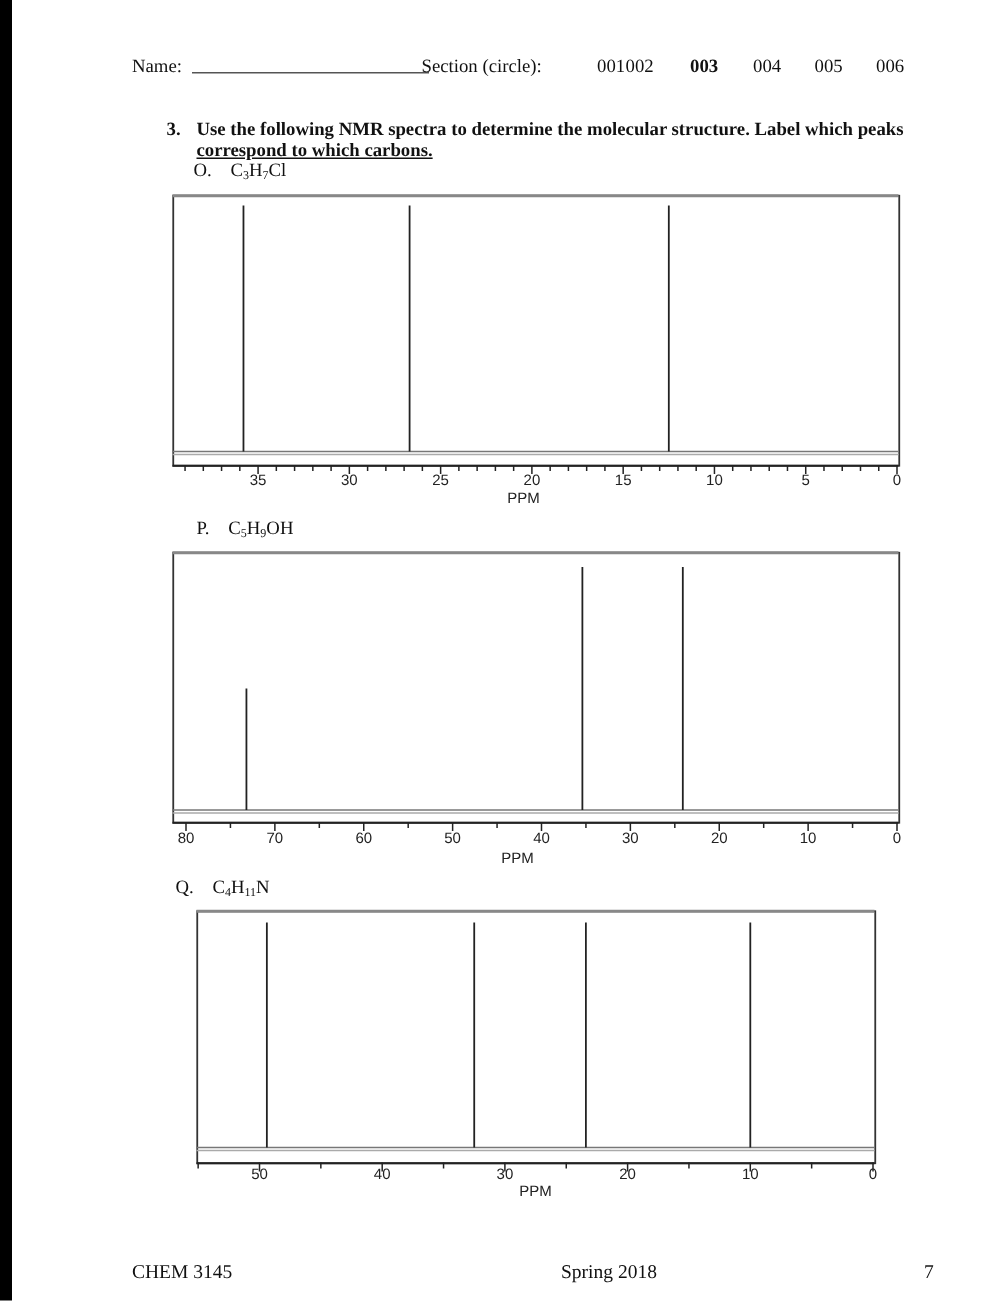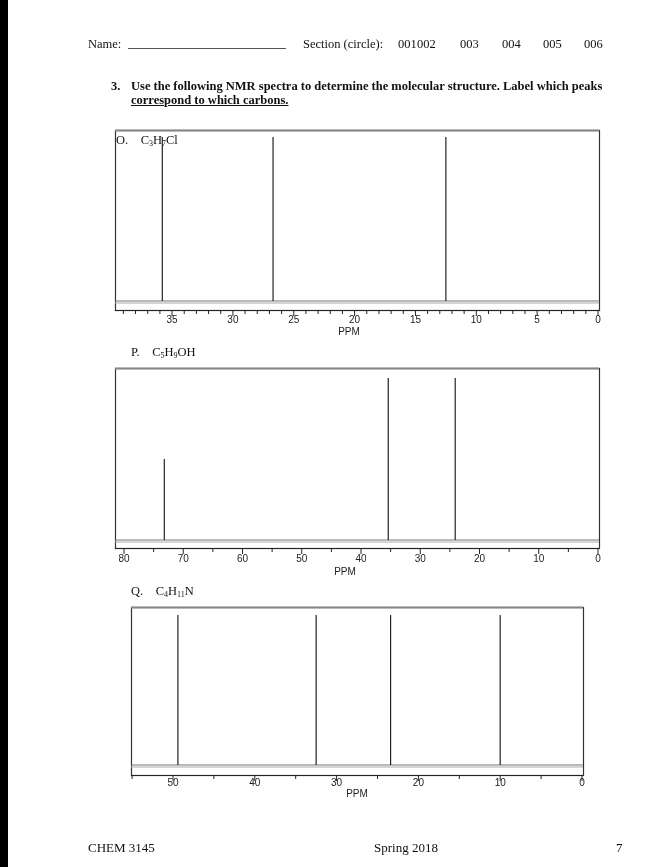--- a/index.html
+++ b/index.html
@@ -15,41 +15,41 @@
   svg { position:absolute; left:0; top:0; }
   .axtext { font-family:"Liberation Sans","DejaVu Sans",sans-serif; font-size:10px; fill:#222; }
 </style>
 </head>
 <body>
 
 <div class="leftbar"></div>
 
 <span class="abs hdr" style="left:88px;text-align:center;">Name:</span>
 <span class="abs" style="left:128px; top:48px; width:158px; border-bottom:1px solid #555;"></span>
-<span class="abs hdr" style="left:303px;">Section (circle):</span>
+<span class="abs hdr" style="left:281px;">Section (circle):</span>
 <span class="abs hdr" style="left:374px;margin-left:24px;">001</span>
 <span class="abs hdr" style="left:417px;">002</span>
-<span class="abs hdr" style="left:460px;">003</span>
+<span class="abs hdr" style="left:460px;font-weight:bold;">003</span>
 <span class="abs hdr" style="left:502px;">004</span>
 <span class="abs hdr" style="left:543px;">005</span>
 <span class="abs hdr" style="left:584px;">006</span>
 
 <span class="abs q" style="left:111px; top:79px;">3.</span>
 <span class="abs q" style="left:131px; top:79px;">Use the following NMR spectra to determine the molecular structure. Label which peaks</span>
 <span class="abs q" style="left:131px; top:93px;text-decoration:underline;">correspond to which carbons.</span>
 
-<div class="abs sub" style="left:116px; top:106px;margin-top:27px;">
+<div class="abs sub" style="left:129px; top:106px;">
   <span>O.</span>&nbsp;&nbsp;&nbsp;
   <span><span>C</span><sub>3</sub><span>H</span><sub>7</sub><span>Cl</span></span>
 </div>
 <div class="abs sub" style="left:131px; top:345px;">
   <span>P.</span>&nbsp;&nbsp;&nbsp;
   <span><span>C</span><sub>5</sub><span>H</span><sub>9</sub><span>OH</span></span>
 </div>
-<div class="abs sub" style="left:131px; top:584px;">
+<div class="abs sub" style="left:117px; top:584px;">
   <span>Q.</span>&nbsp;&nbsp;&nbsp;
   <span><span>C</span><sub>4</sub><span>H</span><sub>11</sub><span>N</span></span>
 </div>
 
 <svg id="spectra" width="671" height="867">
     <g>
       <rect x="115.5" y="130.5" width="484" height="180" fill="none" stroke="#333" stroke-width="1.2"></rect>
       <line x1="115" y1="130.5" x2="599" y2="130.5" stroke="#888" stroke-width="2"></line>
       <line x1="115" y1="301" x2="599" y2="301" stroke="#777" stroke-width="1"></line>
       <line x1="115" y1="303" x2="599" y2="303" stroke="#aaa" stroke-width="1"></line>

